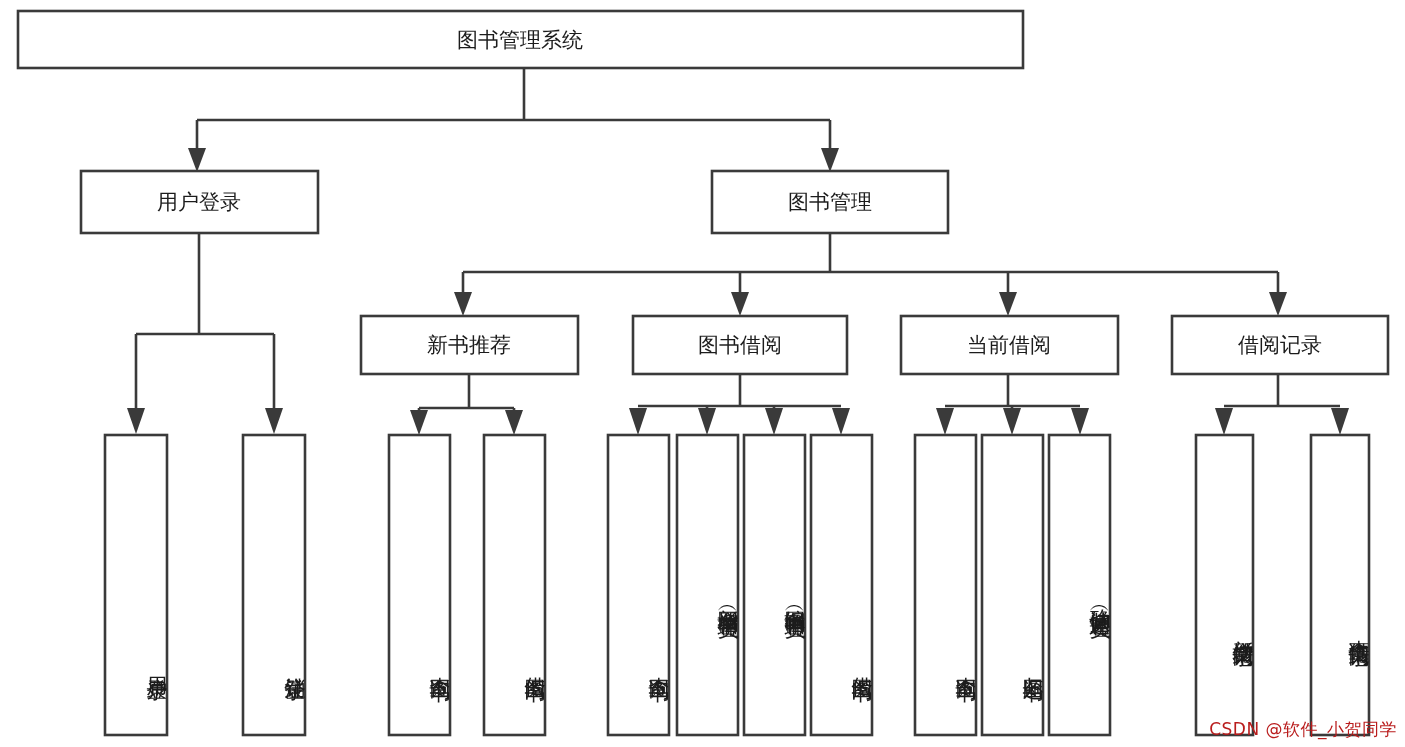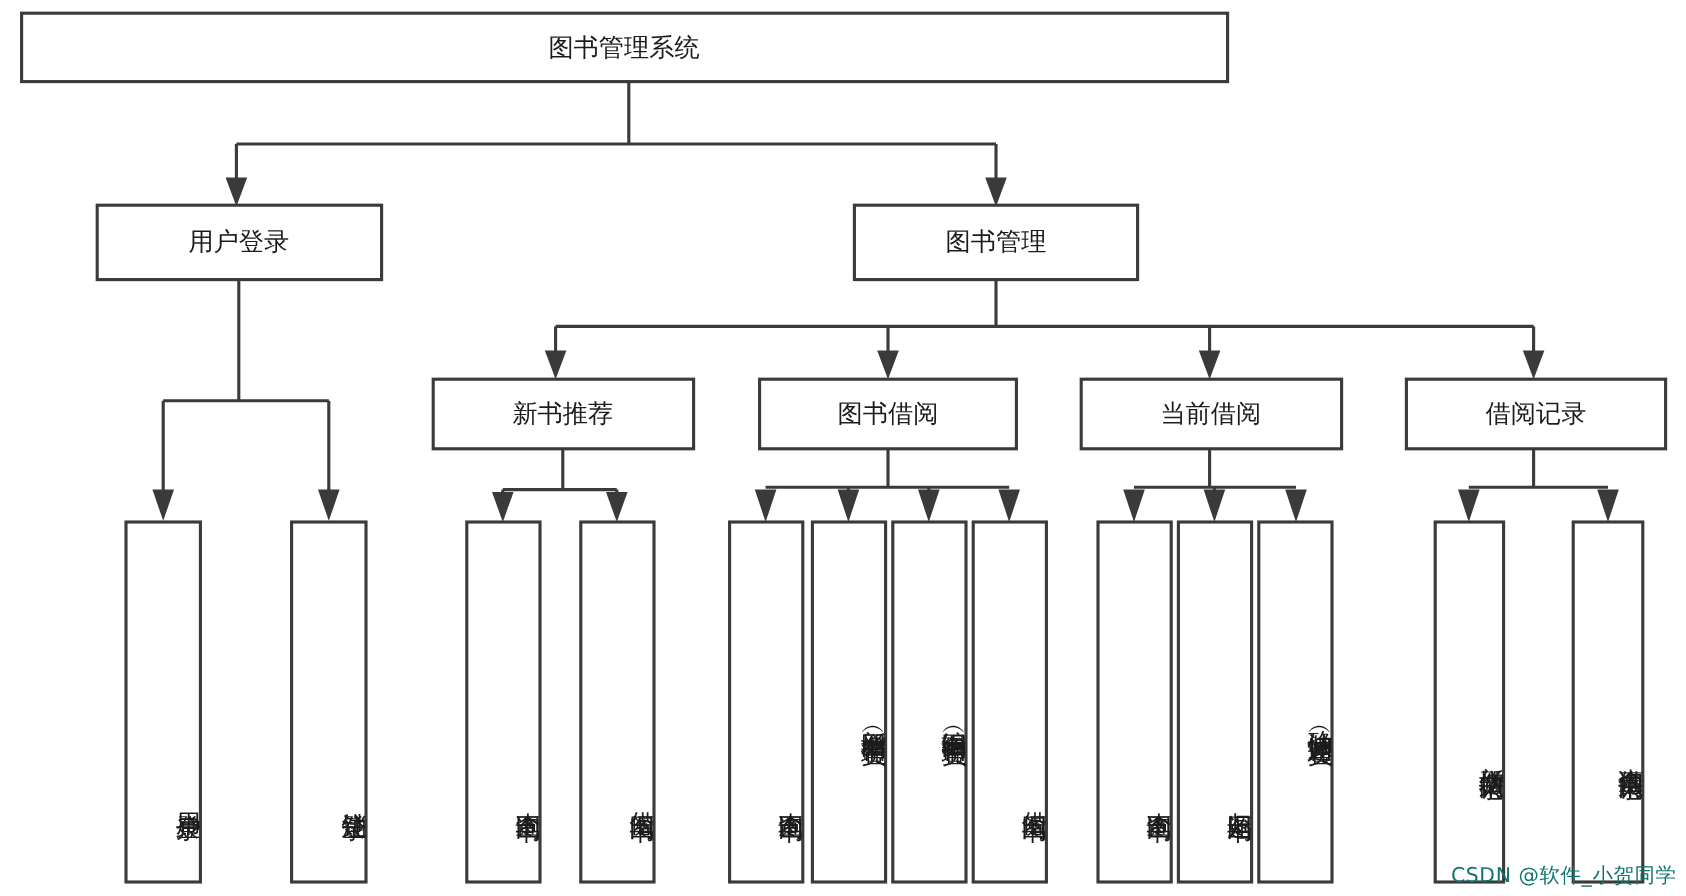--- a/index.html
+++ b/index.html
@@ -64,21 +64,21 @@
     align-items: flex-start;
     justify-content: center;
     pointer-events: none;
   }
   .watermark {
     position: absolute;
     right: 8px;
     bottom: 6px;
     font-family: "DejaVu Sans", "Liberation Sans", sans-serif;
     font-size: 17px;
-    color: #0f766e;
+    color: #b91c1c;
     white-space: nowrap;
     letter-spacing: 0.5px;
     text-align: center;
   }
 </style>
 </head>
 <body>
 
 <div id="diagram-root">
 

